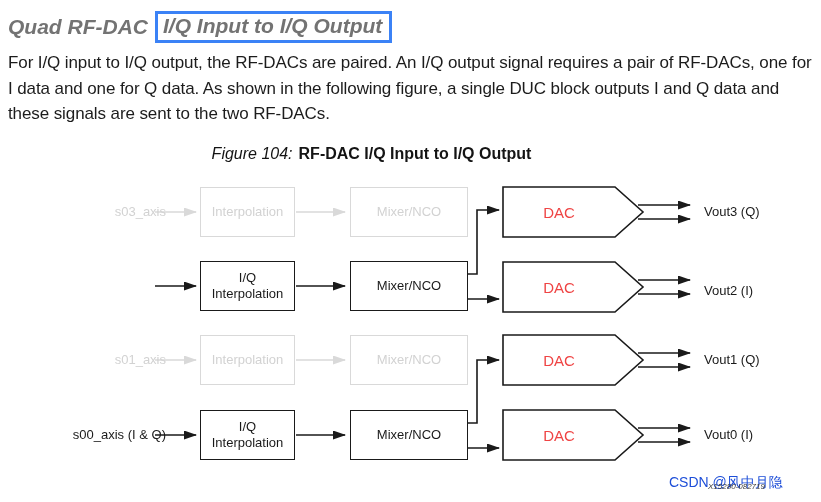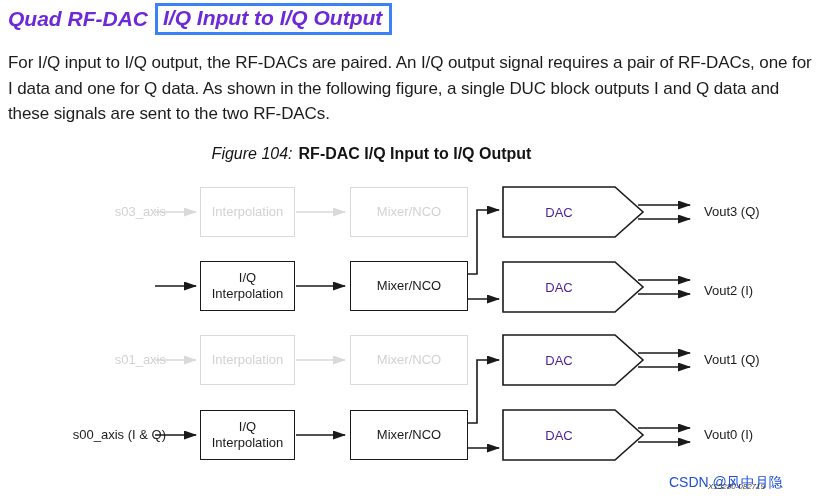--- a/index.html
+++ b/index.html
@@ -6,24 +6,24 @@
   .page{
     position:relative;
     width:821px;height:502px;
     background:#ffffff;
     overflow:hidden;
     font-family:"Liberation Sans", sans-serif;
     color:#1a1a1a;
   }
   
   .title{
-    position:absolute;left:8px;top:2px;height:34px;
+    position:absolute;left:8px;top:10px;height:34px;
     display:flex;align-items:center;
     font-size:21px;font-weight:bold;font-style:italic;
-    color:#6d28d9;white-space:nowrap;
+    color:#737373;white-space:nowrap;
   }
   .title .hl{
     margin-left:7px;
     border:3px solid #3b82f6;
     padding:0 7px 2px 5px;
   }
   
   .para{
     position:absolute;left:8px;top:50px;width:806px;
     font-size:17px;line-height:25.5px;letter-spacing:-0.1px;
@@ -34,38 +34,38 @@
     position:absolute;left:0;top:145px;width:743px;
     text-align:center;font-size:16px;color:#141414;white-space:nowrap;
   }
   .caption .fig-label{font-style:italic;font-weight:normal;margin-right:6px;}
   .caption .fig-title{font-weight:bold;}
   
   .dlabel{
     position:absolute;font-size:13px;line-height:18px;height:18px;
     white-space:nowrap;
   }
-  .in-label{left:16px;width:150px;text-align:right;}
+  .in-label{left:0;width:150px;text-align:right;padding-left:16px;}
   .out-label{left:704px;text-align:left;}
   .gray{color:#d2d2d2;}
   .blk{color:#1a1a1a;}
   .box{
     position:absolute;box-sizing:border-box;
     height:50px;background:#fff;
     display:flex;align-items:center;justify-content:center;
     text-align:center;font-size:13px;line-height:16px;
   }
   .box.active{border:1.5px solid #1a1a1a;color:#1a1a1a;}
   .box.inactive{border:1.5px solid #d9d9d9;color:#d2d2d2;}
   .interp{left:200px;width:95px;}
   .mixer{left:350px;width:118px;}
   .dac-label{
     position:absolute;left:503px;width:112px;height:50px;
     display:flex;align-items:center;justify-content:center;
-    font-size:13px;color:#4c1d95;
+    font-size:15px;color:#ef4444;
   }
   .connectors{position:absolute;left:0;top:0;pointer-events:none;}
   
   .watermark{
     position:absolute;left:669px;top:474px;
     font-size:14px;color:#1d4ed8;white-space:nowrap;
   }
   .figid{
     position:absolute;left:708px;top:482px;
     font-size:8px;font-style:italic;color:#3a3a3a;white-space:nowrap;

